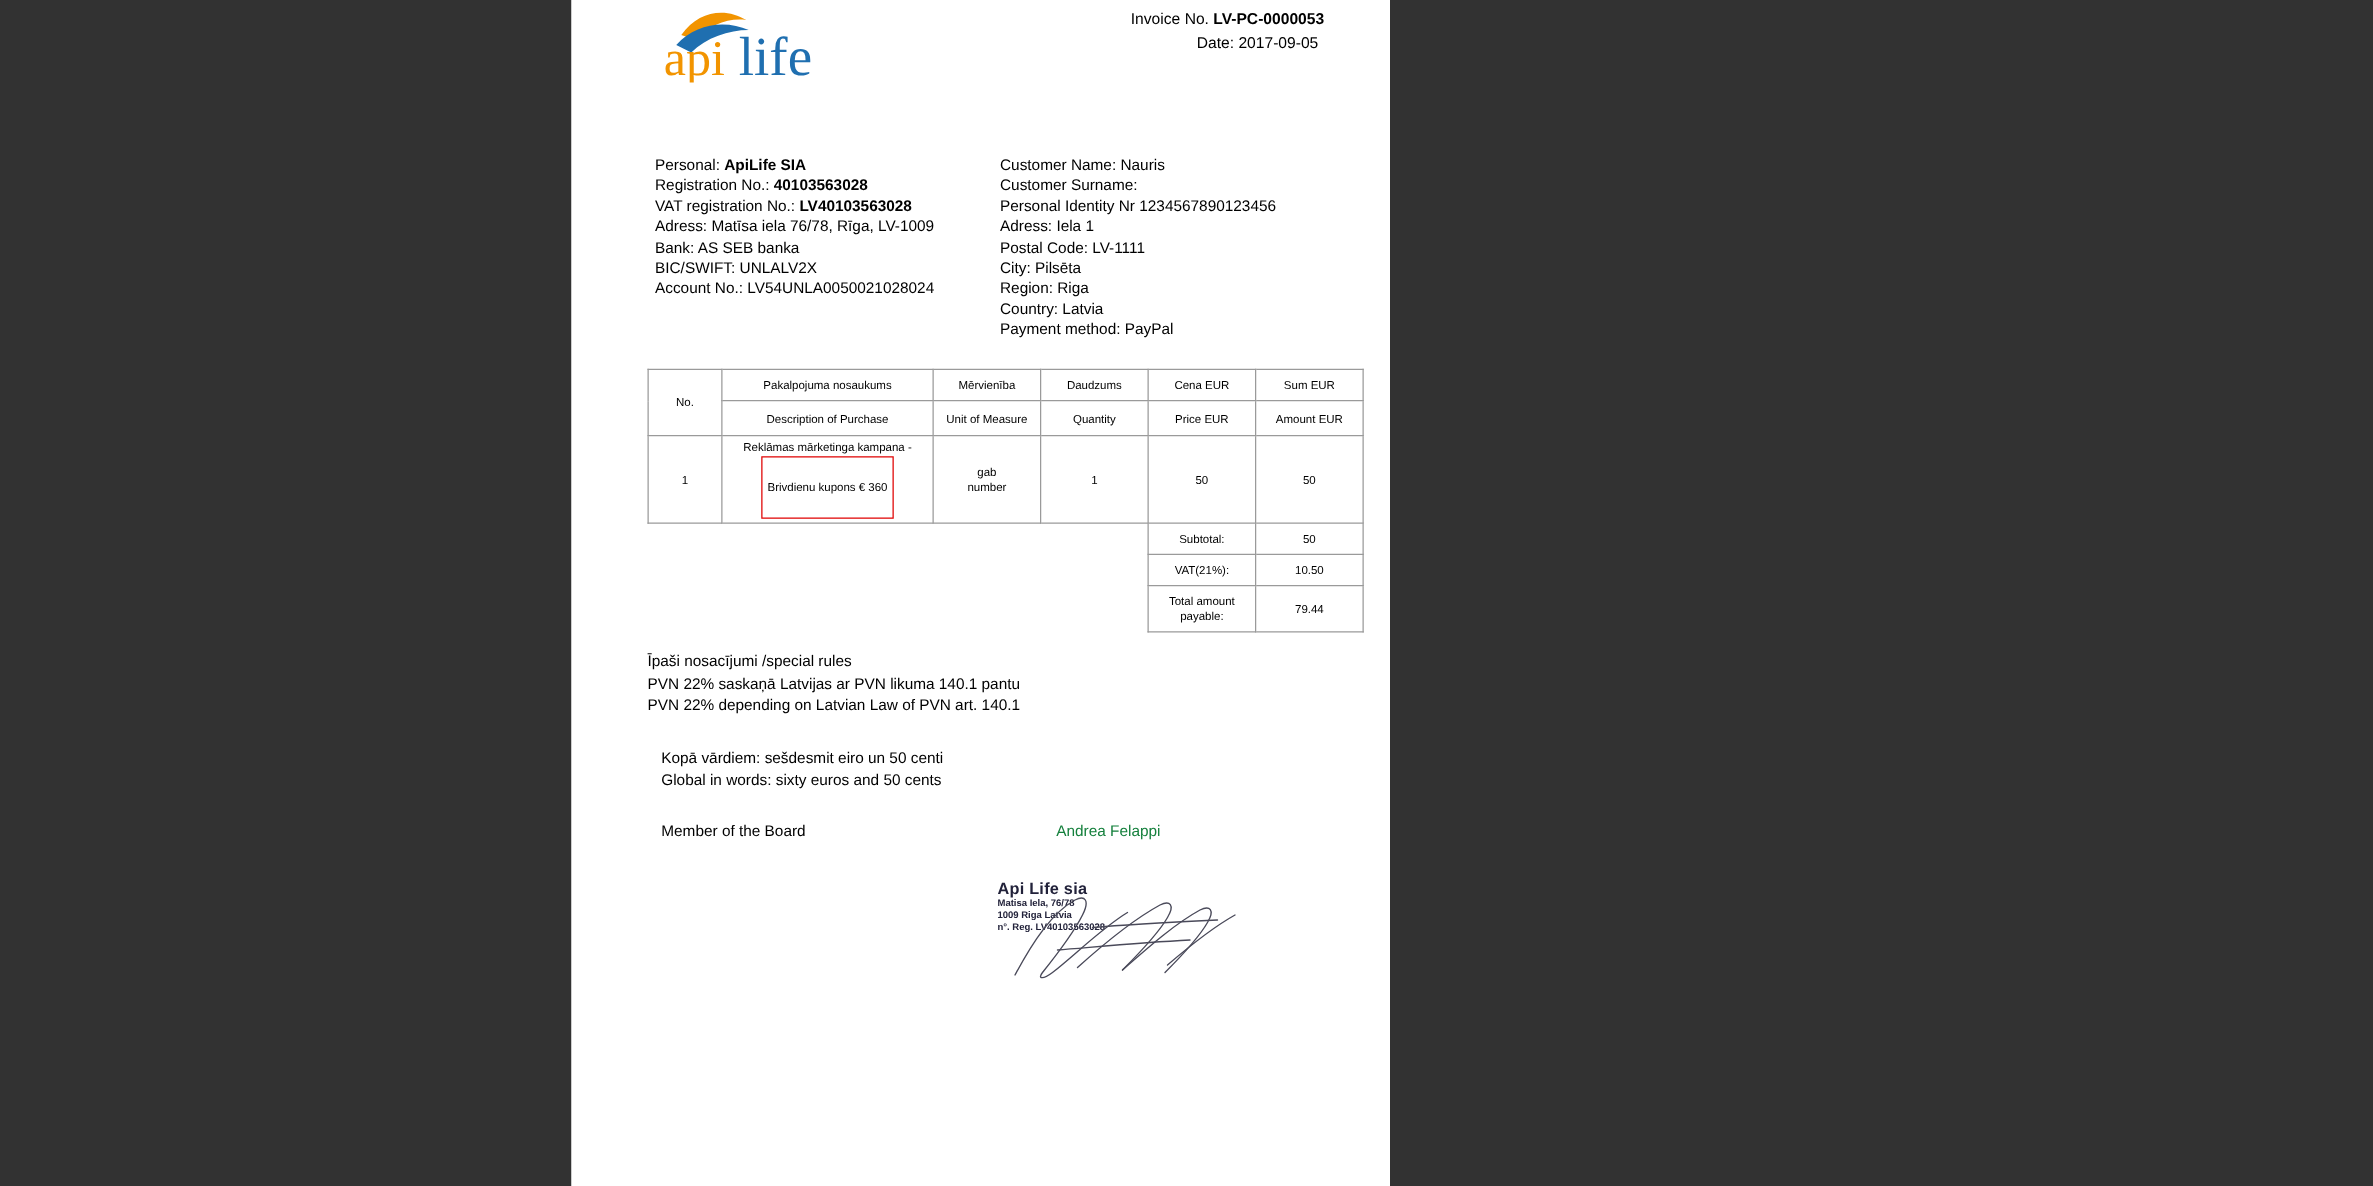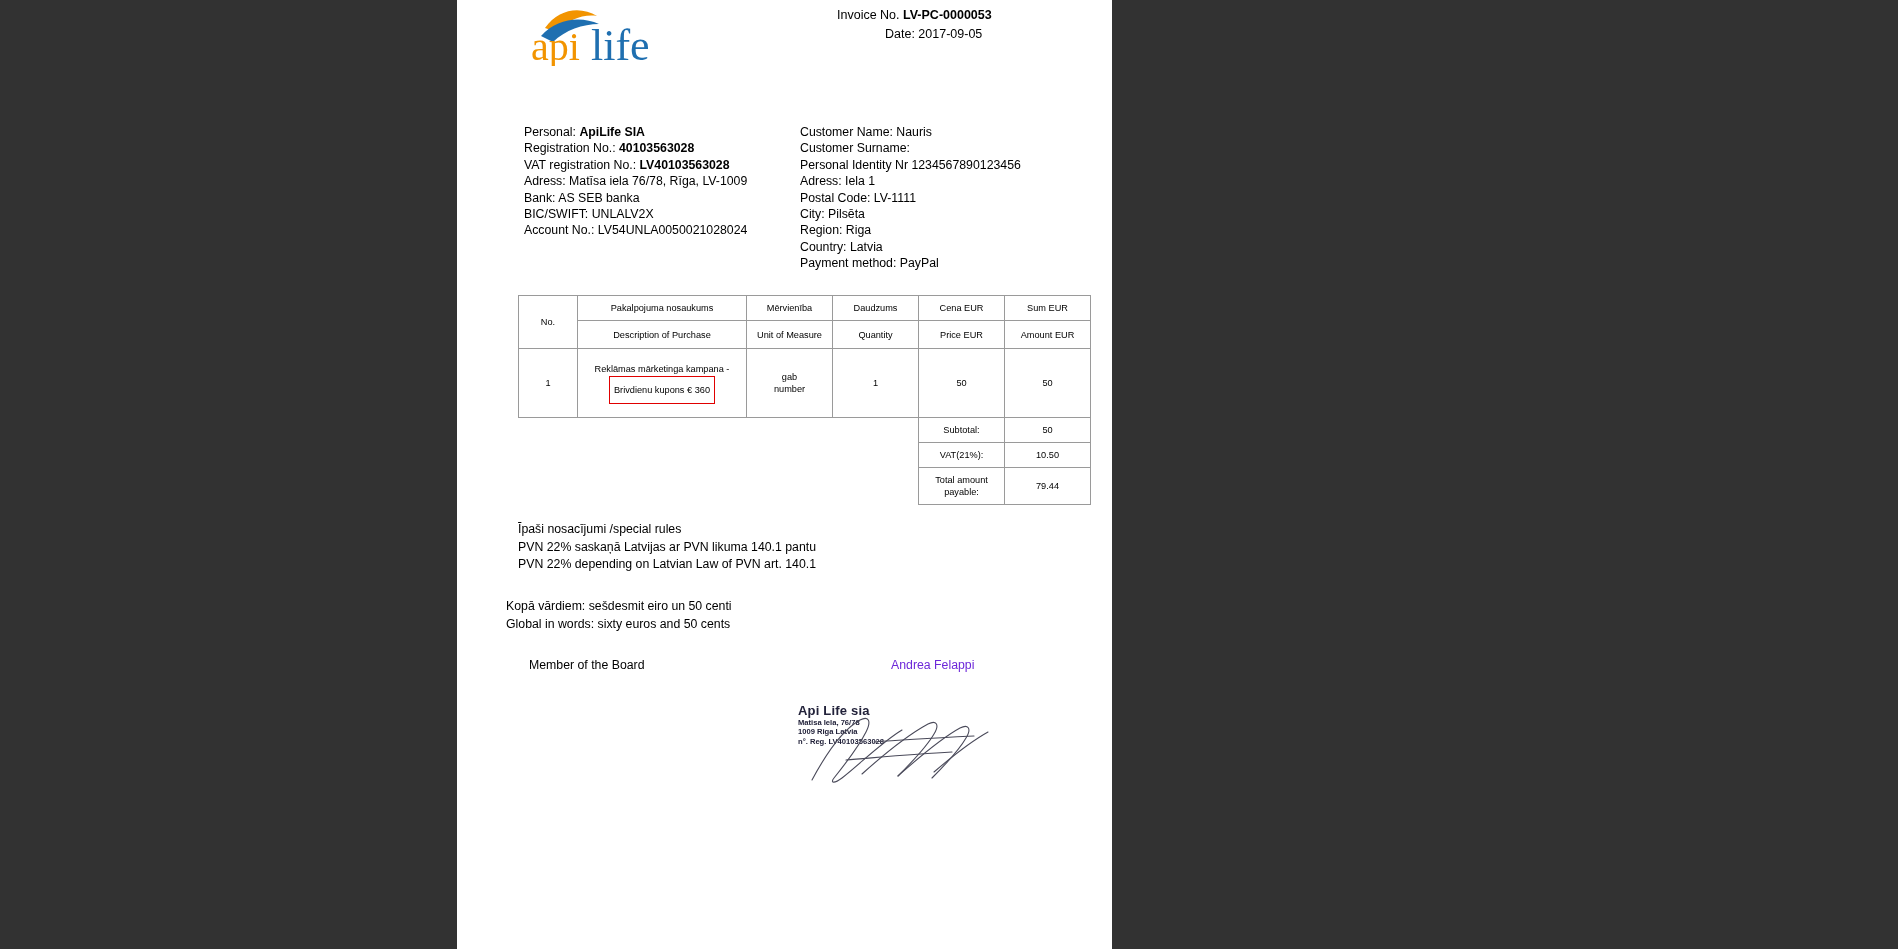--- a/index.html
+++ b/index.html
@@ -30,24 +30,24 @@
     position: absolute;
     left: 66px;
     top: 2px;
     width: 175px;
     height: 64px;
   }
   .logo-svg { display: block; }
 
   .invoice-meta {
     position: absolute;
-    left: 380px;
+    left: 400px;
     top: 6px;
     width: 250px;
-    text-align: left;
+    text-align: center;
     font-size: 12.5px;
     color: #000;
     line-height: 19px;
   }
   .invoice-meta .row { white-space: nowrap; }
   .invoice-meta b { font-weight: bold; }
 
   
   .party {
     position: absolute;
@@ -86,59 +86,58 @@
   .hdr-lv { height: 25px; }
   .hdr-en { height: 28px; margin-top: 46px; }
   .row-item td { height: 62px; }
   .noborder { border: none !important; }
 
   .desc-cell { position: relative; }
   .desc-line1 { display: block; }
   .highlight-box {
     display: inline-block;
     border: 1.5px solid #e00000;
-    padding: 7px 4px;
+    padding: 18px 4px;
     margin-top: 1px;
   }
   .unit-cell { line-height: 27px; }
   .totals td { height: 18px; }
   .totals .lbl { text-align: center; }
 
   
   .notes {
     position: absolute;
     left: 61px;
     top: 521px;
     font-size: 12.3px;
     line-height: 17.5px;
     color: #000;
   }
   .notes2 {
     position: absolute;
-    left: 49px;
+    left: 72px;
     top: 598px;
     font-size: 12.3px;
     line-height: 17.5px;
     color: #000;
   }
 
   .sig-left {
     position: absolute;
     left: 72px;
     top: 658px;
     font-size: 12.3px;
     color: #000;
   }
   .sig-right {
     position: absolute;
     left: 388px;
     top: 658px;
     font-size: 12.3px;
-    color: #6d28d9;
-    margin-left: 46px;
+    color: #15803d;
   }
 
   
   .stamp {
     position: absolute;
     left: 341px;
     top: 703px;
     width: 220px;
     height: 80px;
     color: #2a2a3a;

